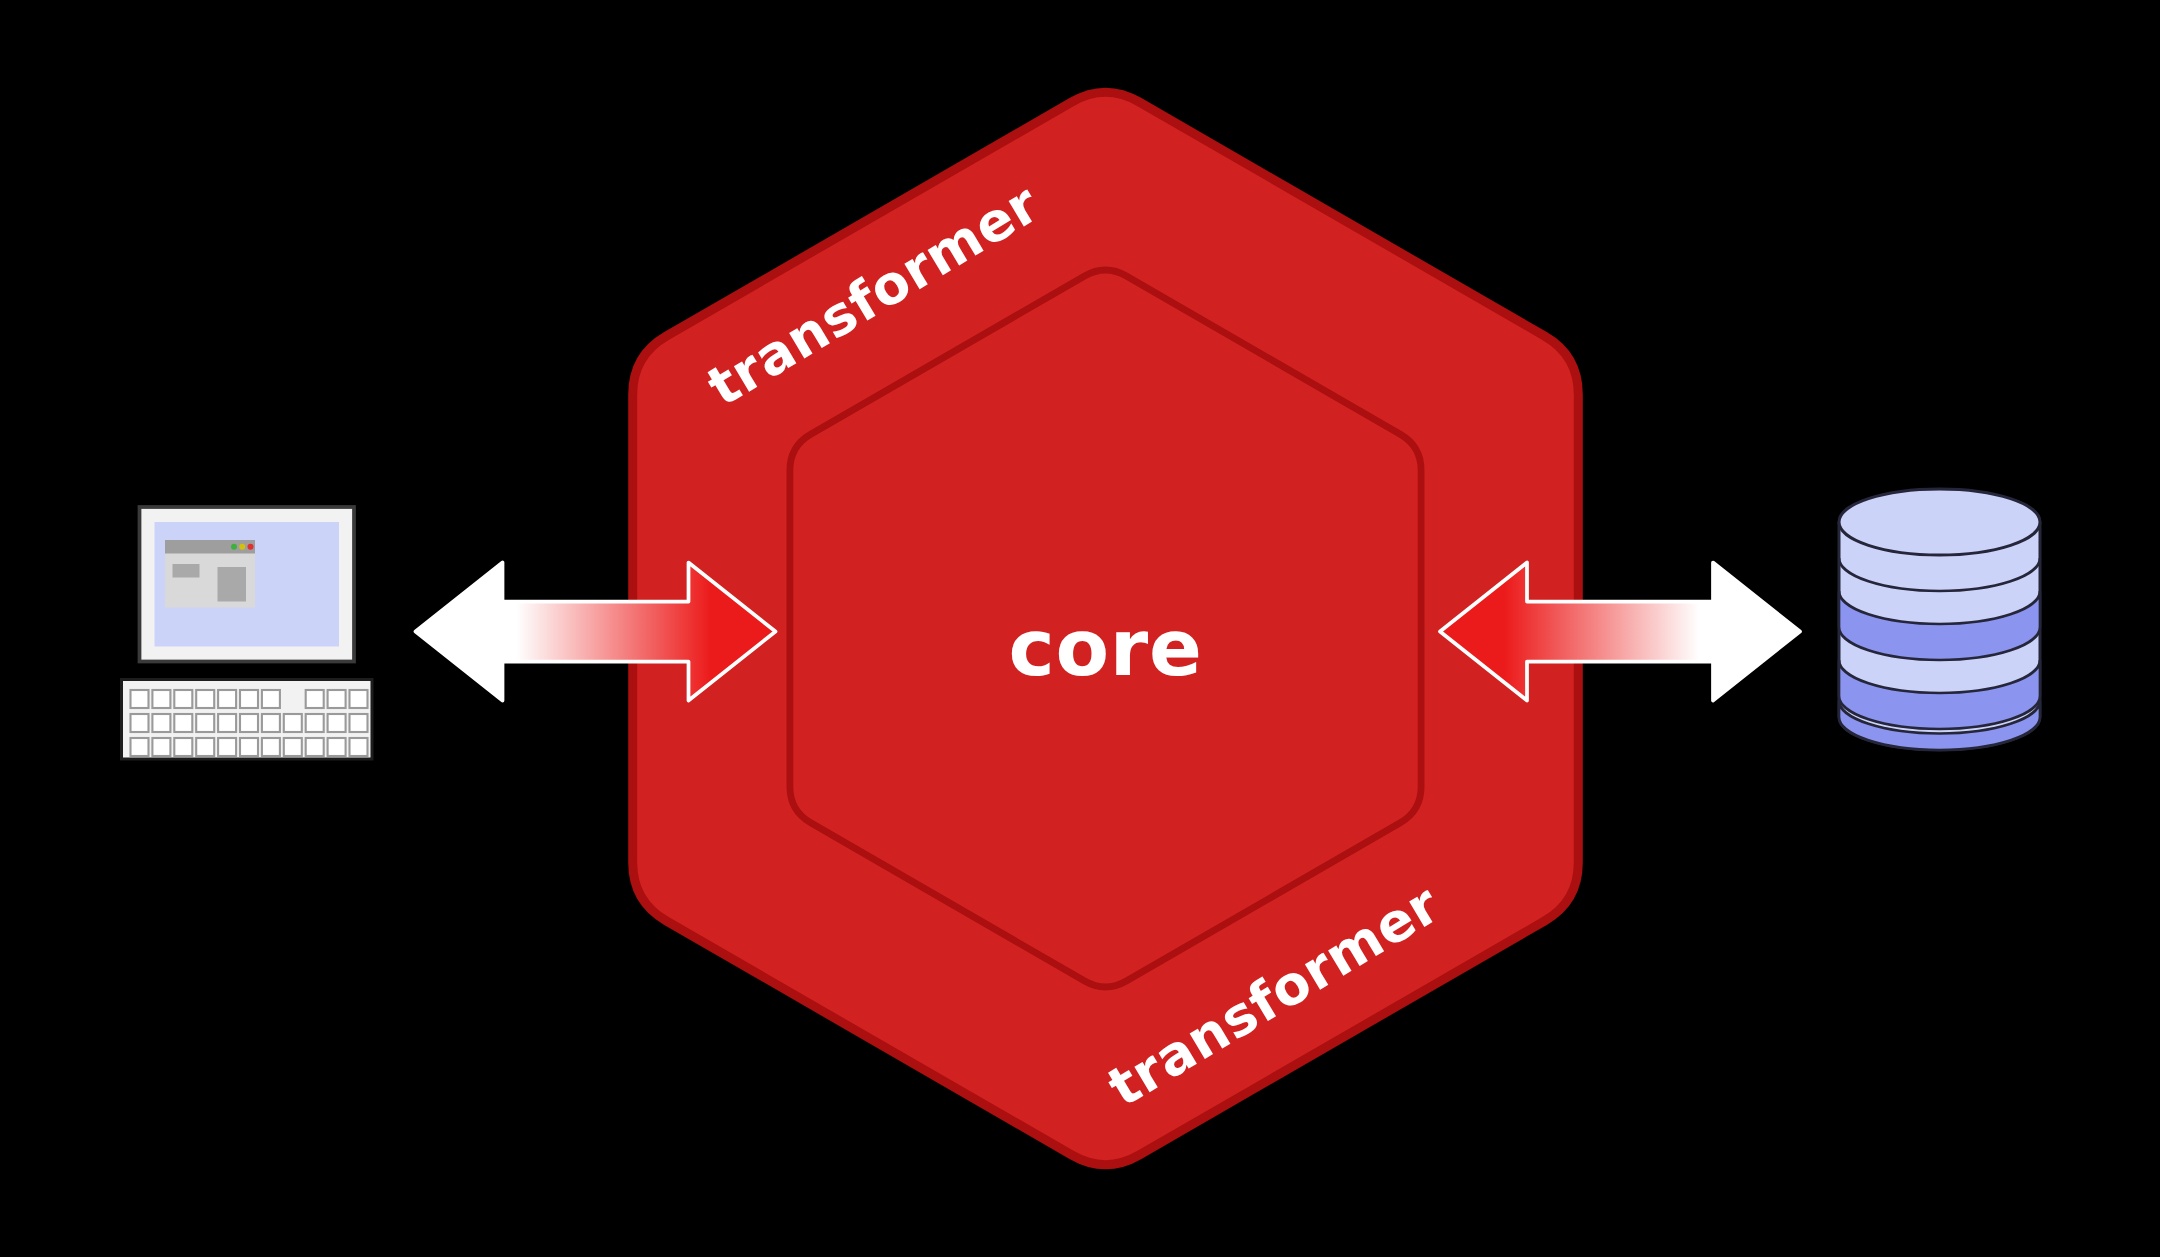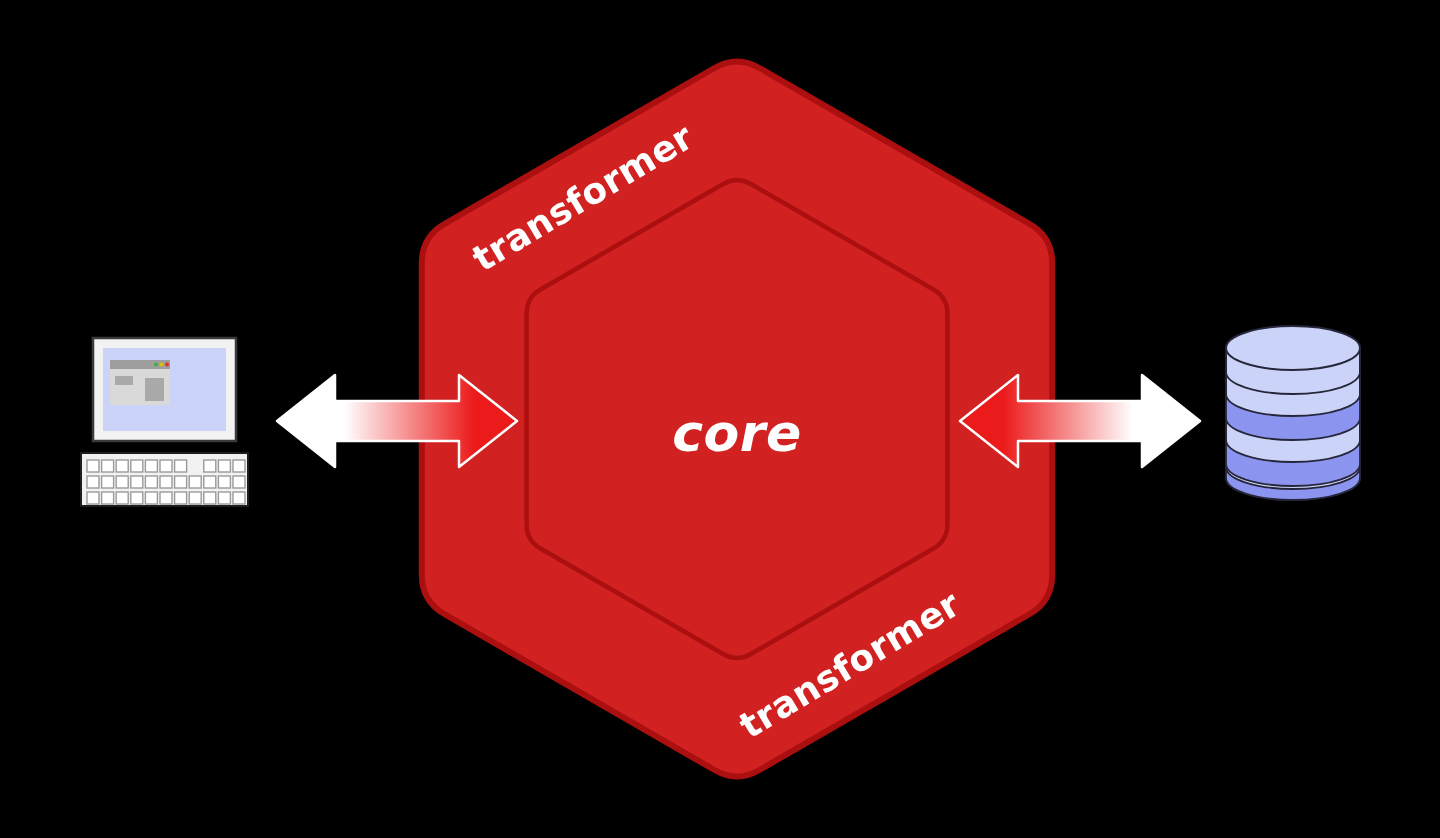--- a/index.html
+++ b/index.html
@@ -13,21 +13,21 @@
   .abs{position:absolute;}
   .label{
     color:#ffffff;
     font-weight:800;
     text-align:center;
     -webkit-user-select:none;user-select:none;
     letter-spacing:0.5px;
   }
   .label.core{
     left:617px;top:402px;width:240px;
-    font-size:52px;line-height:62px;font-style:italic;
+    font-size:52px;line-height:62px;
   }
   .label.transformer-top{
     left:448px;top:174px;width:270px;
     font-size:36px;line-height:48px;
     transform:rotate(-31deg);
   }
   .label.transformer-bottom{
     left:715px;top:641px;width:270px;
     font-size:36px;line-height:48px;
     transform:rotate(-31deg);

